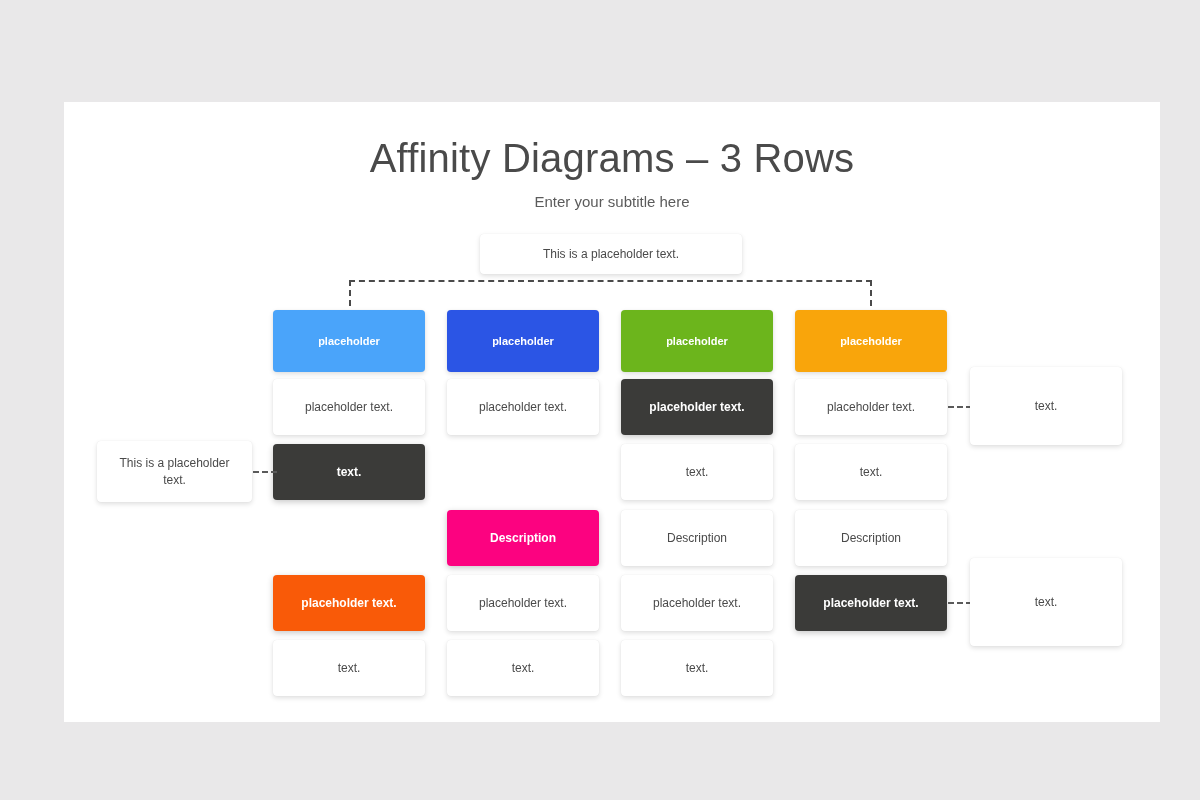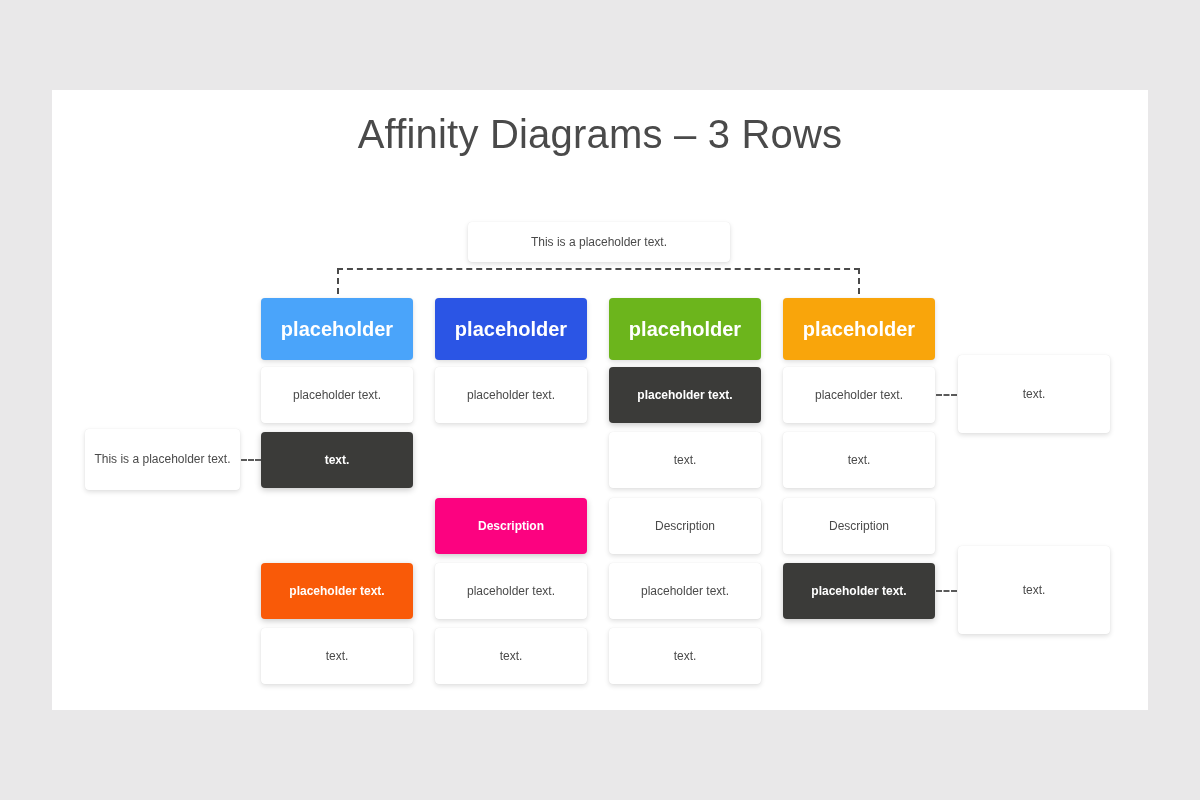--- a/index.html
+++ b/index.html
@@ -1,16 +1,16 @@
 <!DOCTYPE html>
 <html><head>
 <meta charset="utf-8">
 <title>Affinity Diagram Slide</title>
 <style>
-  * { box-sizing: border-box; margin: 0; padding: 0; }
+  * { box-sizing: border-box; margin: 0; padding: 12px; }
 
   html, body {
     width: 1200px;
     height: 800px;
     overflow: hidden;
   }
 
   body {
     background: #e9e8e9;
     font-family: "Liberation Sans", sans-serif;
@@ -70,21 +70,21 @@
   }
 
   .card.filled {
     color: #ffffff;
     font-weight: bold;
     box-shadow: 0 2px 6px rgba(0,0,0,0.22);
   }
 
   .card.header-card {
     font-weight: bold;
-    font-size: 20px;
+    font-size: 11px;
     color: #ffffff;
     text-align: right;
   }
 
   
   .dash-h {
     position: absolute;
     height: 0;
     border-top: 2px dashed #4a4a4a;
   }
@@ -101,20 +101,21 @@
     border-top: 2px dashed #5a5a5a;
   }
 </style>
 </head>
 <body>
 
 <div class="slide">
 
   <div class="slide-title">Affinity Diagrams – 3 Rows</div>
 
+  <div class="slide-subtitle">Enter your subtitle here</div>
 
   <div class="card" style="left:416px; top:132px; width:262px; height:40px;">
     <span>This is a placeholder text.</span>
   </div>
 
   <div class="dash-h" style="left:285px; top:178px; width:523px;"></div>
   <div class="dash-v" style="left:285px; top:178px; height:26px;"></div>
   <div class="dash-v" style="left:806px; top:178px; height:26px;"></div>
 
   <div class="card header-card" style="left:209px; top:208px; width:152px; height:62px; background:#4aa4fa;">

